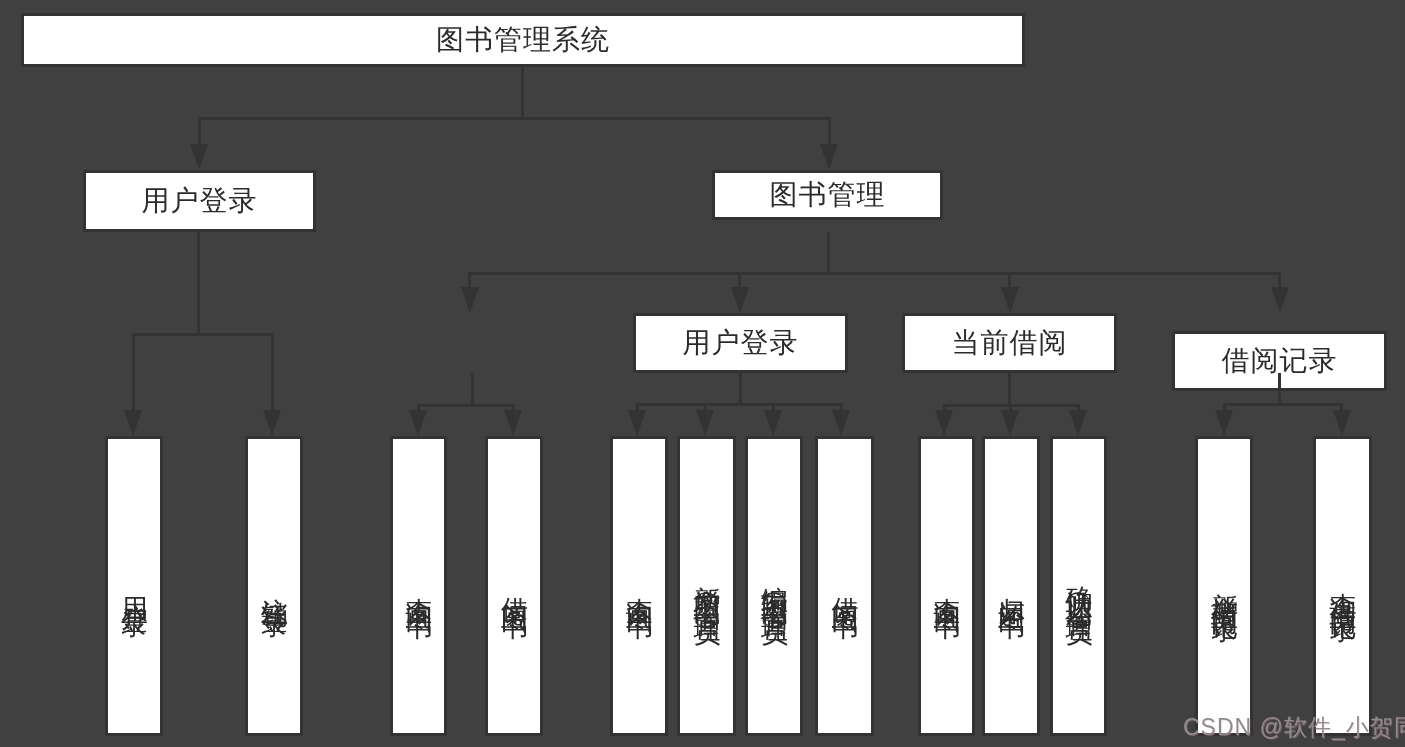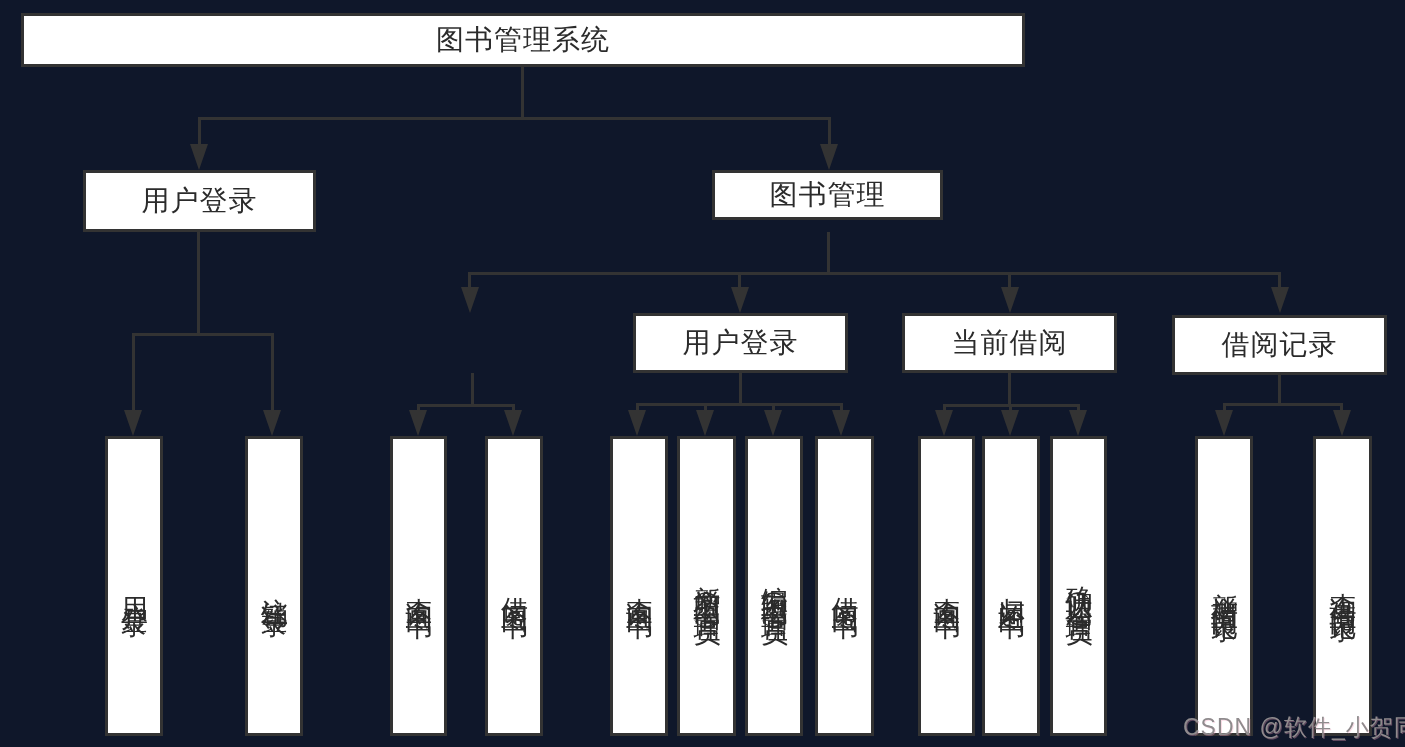--- a/index.html
+++ b/index.html
@@ -1,19 +1,19 @@
 <!DOCTYPE html>
 <html><head>
 <meta charset="utf-8">
 <style>
   html,body{margin:0;padding:0;background:#ffffff;}
   #canvas{
     position:relative;
     width:1405px;height:747px;
-    background:#0f172a;
+    background:#404040;
     font-family:"Liberation Sans","DejaVu Sans",sans-serif;
     overflow:hidden;
   }
   .node{
     position:absolute;
     box-sizing:border-box;
     border:3px solid #333333;
     background:#ffffff;
     display:flex;
     align-items:center;
@@ -68,21 +68,21 @@
   <div class="node h" style="left:712px;top:170px;width:231px;height:50px">
     <span class="label">图书管理</span>
   </div>
 
   <div class="node h" style="left:633px;top:313px;width:215px;height:60px">
     <span class="label">用户登录</span>
   </div>
   <div class="node h" style="left:902px;top:313px;width:215px;height:60px">
     <span class="label">当前借阅</span>
   </div>
-  <div class="node h" style="left:1172px;top:315px;width:215px;height:60px">
+  <div class="node h" style="left:1172px;top:331px;width:215px;height:60px">
     <span class="label">借阅记录</span>
   </div>
 
   <div class="node v" style="left:105px;top:436px;width:58px;height:300px">
     <span class="label">用户登录</span>
   </div>
   <div class="node v" style="left:245px;top:436px;width:58px;height:300px">
     <span class="label">注销登录</span>
   </div>
   <div class="node v" style="left:390px;top:436px;width:57px;height:300px">

